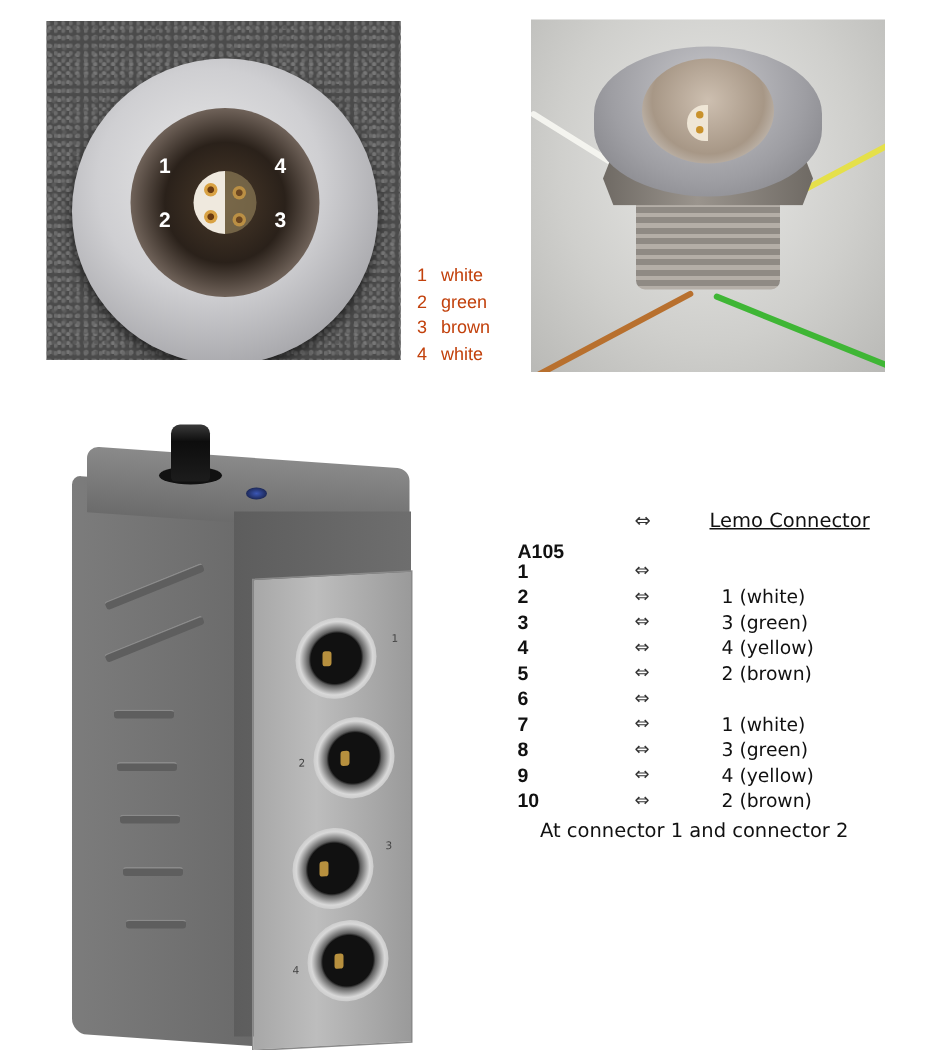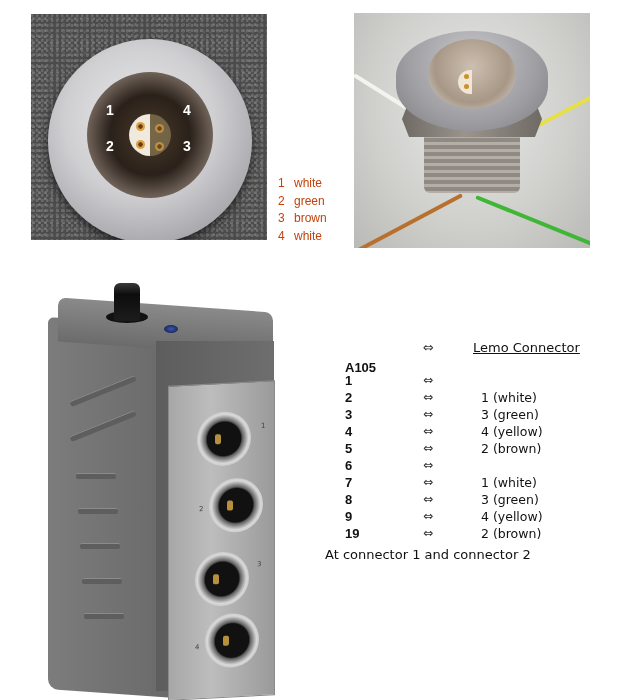--- a/index.html
+++ b/index.html
@@ -106,21 +106,21 @@
 
     
     .table { position: absolute; left: 345px; top: 340px; font-family: "DejaVu Sans", sans-serif; }
     .th-a { position: absolute; left: 0; top: 0; font-family: "Liberation Sans", sans-serif; font-weight: bold; font-size: 13px; white-space: nowrap; margin-top: 20px; }
     .th-arrow { position: absolute; left: 78px; top: 0px; font-size: 13px; color: #333; }
     .th-b { position: absolute; left: 128px; top: 0; font-size: 13px; white-space: nowrap; text-decoration: underline; }
     .trow { position: absolute; left: 0; height: 17px; width: 260px; }
     .trow .c1 { position: absolute; left: 0; top: 0; font-family: "Liberation Sans", sans-serif; font-weight: bold; font-size: 13px; }
     .trow .c2 { position: absolute; left: 78px; top: 0; font-size: 12px; color: #333; }
     .trow .c3 { position: absolute; left: 136px; top: 0; font-size: 12.5px; white-space: nowrap; }
-    .note { position: absolute; left: 325px; top: 547px; font-size: 13px; white-space: nowrap; text-align: right; }
+    .note { position: absolute; left: 360px; top: 547px; font-size: 13px; white-space: nowrap; text-align: right; }
   </style>
 </head>
 <body>
 
 <div class="photo1">
   <div class="p1-outer"></div>
   <div class="p1-inner"></div>
   <div class="p1-insert"></div>
   <div class="p1-insert-right"></div>
   <div class="p1-pin" style="left:105px;top:108px;"></div>
@@ -224,19 +224,19 @@
       <span class="c1">8</span>
       <span class="c2">⇔</span>
       <span class="c3">3 (green)</span>
     </div>
   <div class="trow" style="top:169px;">
       <span class="c1">9</span>
       <span class="c2">⇔</span>
       <span class="c3">4 (yellow)</span>
     </div>
   <div class="trow" style="top:186px;">
-      <span class="c1">19</span>
+      <span class="c1">10</span>
       <span class="c2">⇔</span>
       <span class="c3">2 (brown)</span>
     </div>
 </div>
 
 <div class="note">At connector 1 and connector 2</div>
 
 </body></html>

